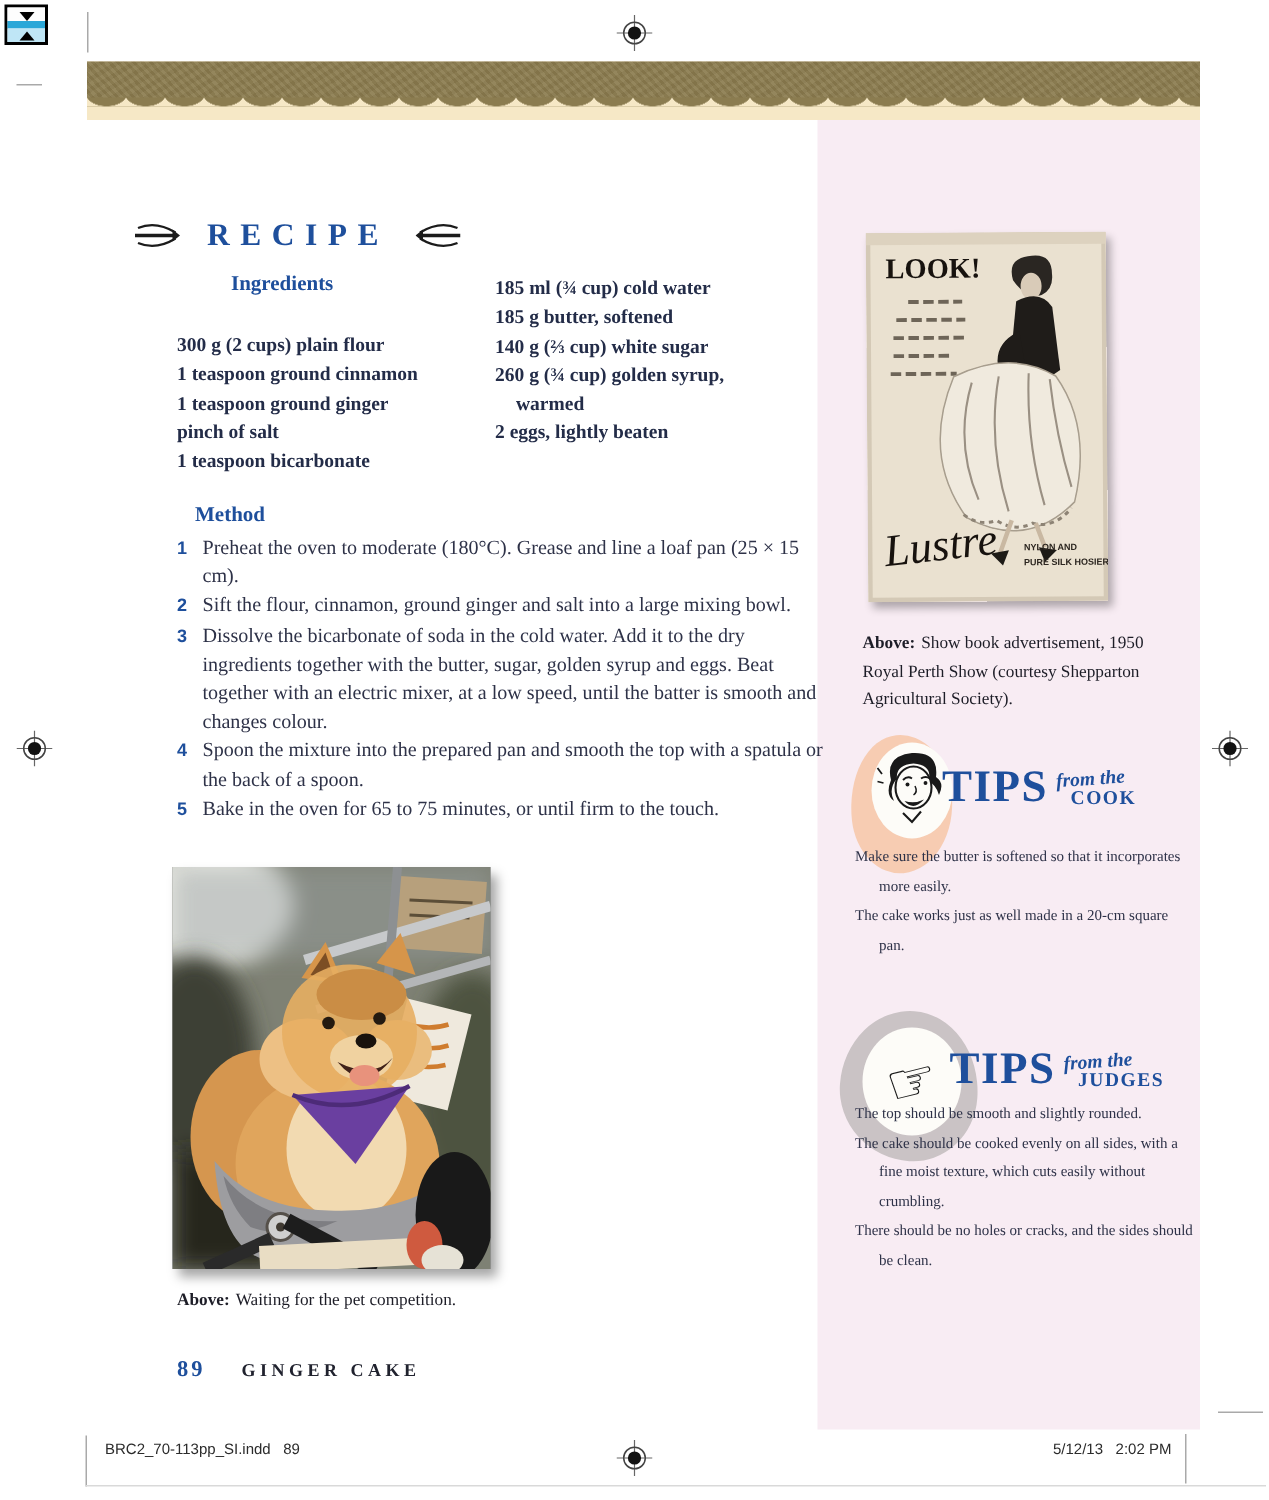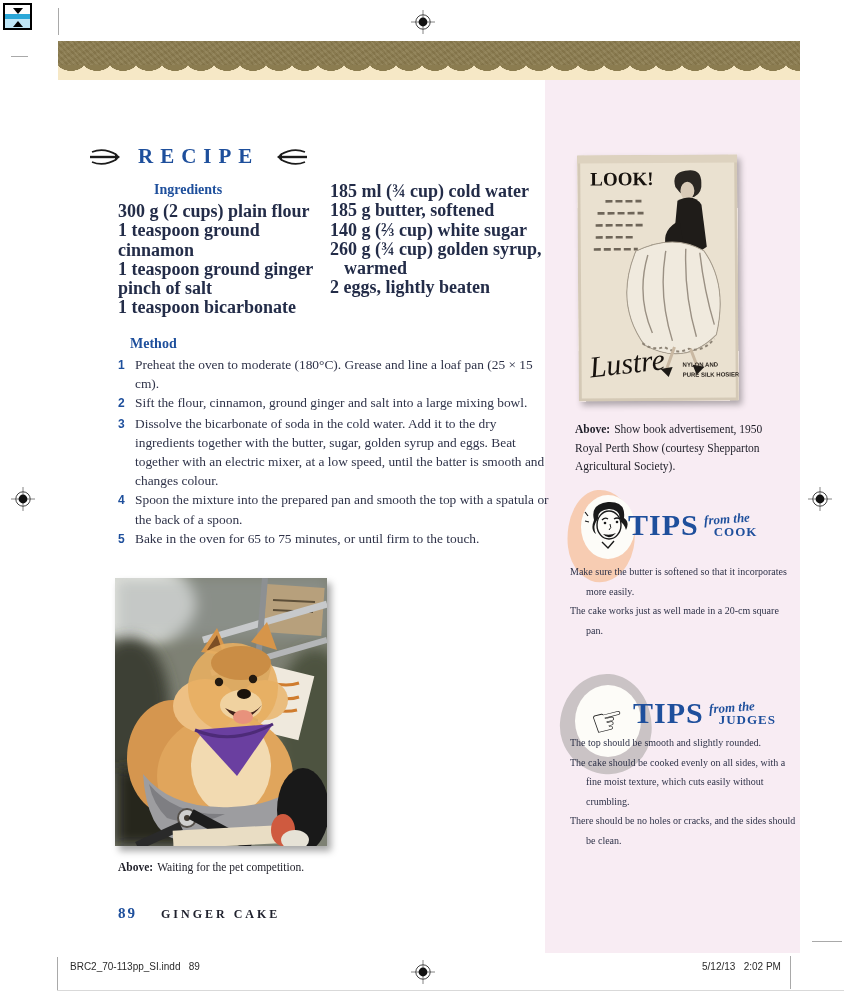--- a/index.html
+++ b/index.html
@@ -34,22 +34,22 @@
       repeating-linear-gradient(-31deg, rgba(60,50,20,.10) 0 3px, rgba(255,255,240,.06) 3px 6px); }
 
   
   .sidebar { position:absolute; left:545px; top:80px; width:255px; height:873px; background:#f8ecf3; }
 
   
   .recipe-head { position:absolute; left:90px; top:144px; display:flex; align-items:center; gap:18px; }
   .recipe-head .word { font-size:21px; font-weight:bold; letter-spacing:7px; color:#1e4f9c; }
   .ing-heading, .method-heading { position:absolute; font-size:14px; font-weight:bold; color:#1e4f9c; }
   .ing-heading { left:118px; top:182px;margin-left:36px; }
-  .ing-col { position:absolute; font-size:18px; font-weight:bold; color:#232c48; line-height:19.3px; }
-  .ing-col1 { left:118px; top:202px; width:210px; }
+  .ing-col { position:absolute; font-size:13px; font-weight:bold; color:#232c48; line-height:19.3px; }
+  .ing-col1 { left:118px; top:220px; width:210px; }
   .ing-col2 { left:330px; top:182px; width:215px; }
   .ing-col .indent { padding-left:14px; }
   .method-heading { left:130px; top:336px; }
   .method-list { position:absolute; left:118px; top:355px; width:432px; font-size:13.4px; color:#2e3248; line-height:19.2px; }
   .step { display:flex; }
   .step-num { width:17px; flex:0 0 17px; font-weight:bold; color:#1e4f9c;
     font-family:"Liberation Sans","DejaVu Sans",sans-serif; font-size:12px; padding-top:1px; }
   .step-text { flex:1; }
 
   

